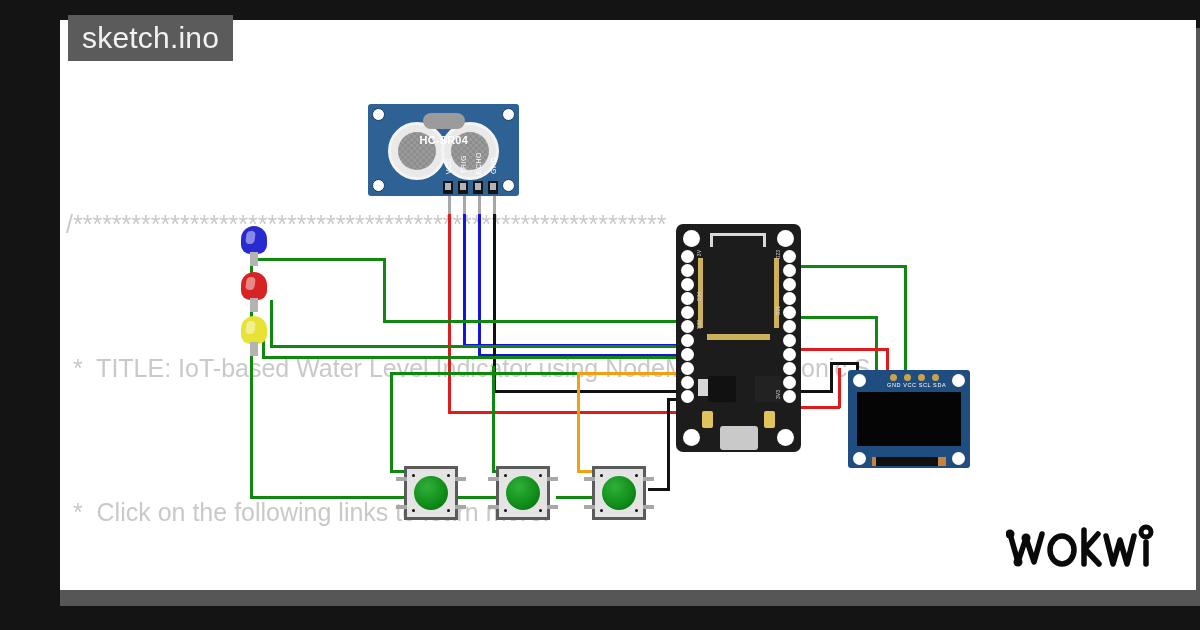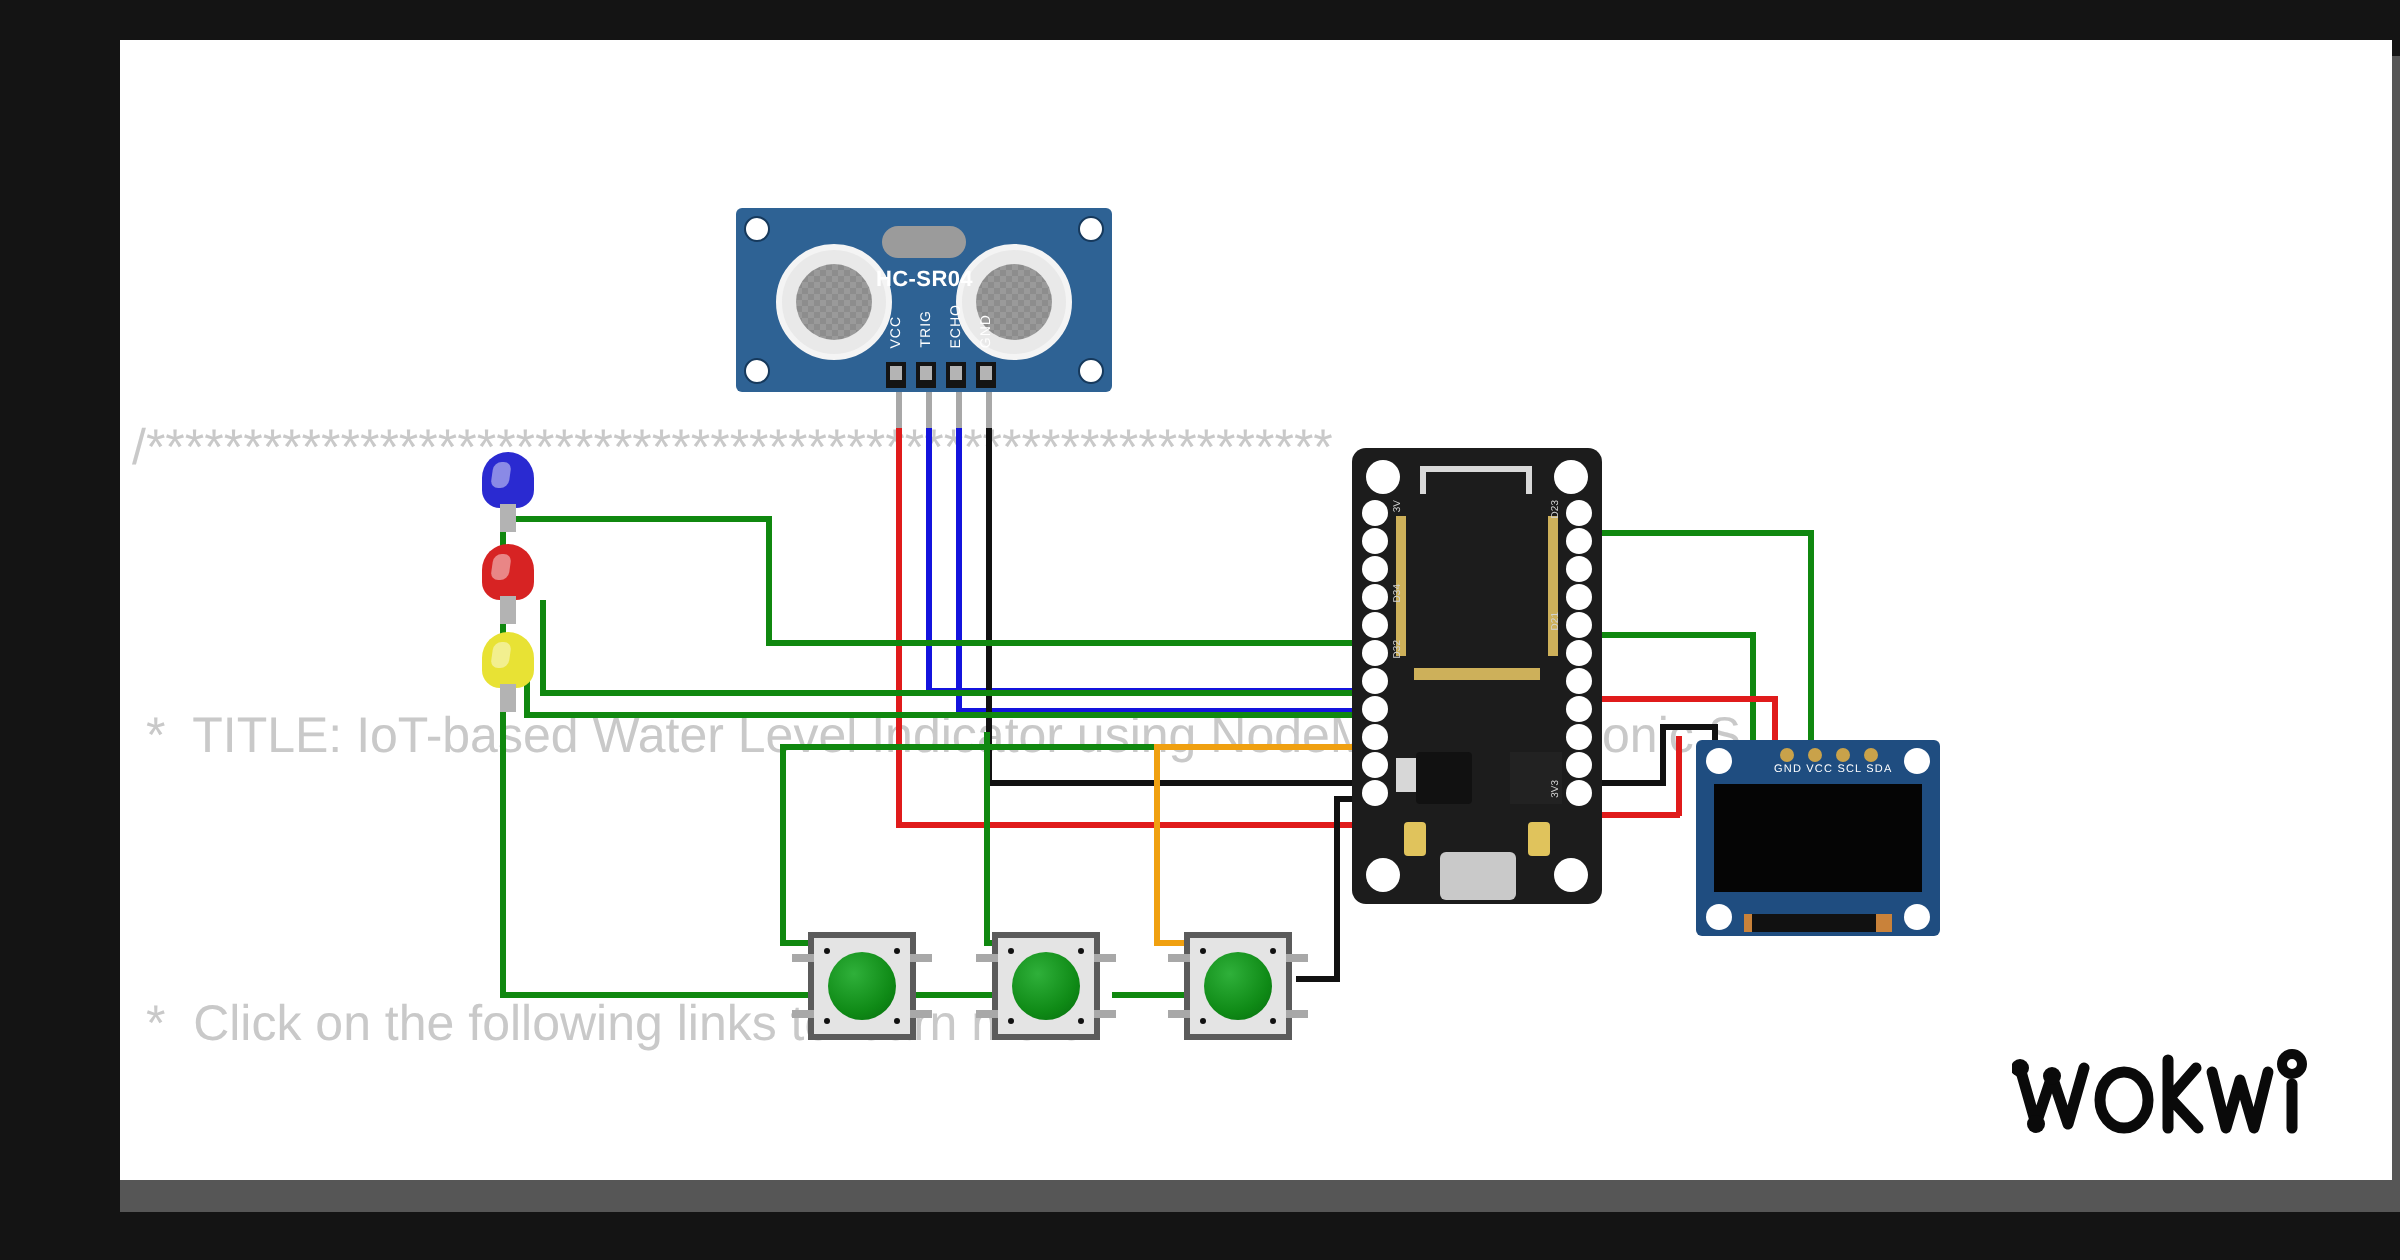--- a/index.html
+++ b/index.html
@@ -19,21 +19,21 @@
   
   .code{position:absolute;left:66px;top:104px;width:1130px;z-index:5;
         color:#c9c9c9;font-size:25px;line-height:48px;white-space:pre;
         font-family:"Liberation Sans",sans-serif;}
   .code .ln{height:48px;overflow:hidden;}
 
   
   .diagram{position:absolute;left:0;top:0;width:1200px;height:630px;z-index:10;pointer-events:none;}
 
   
-  .hcsr{position:absolute;left:368px;top:104px;width:188px;height:92px;
+  .hcsr{position:absolute;left:368px;top:104px;width:151px;height:92px;
         background:#2e6294;border-radius:3px;text-decoration:underline;}
   .hcsr .hole{position:absolute;width:11px;height:11px;border-radius:50%;background:#ffffff;border:1px solid #16395c;}
   .hcsr .h1{left:4px;top:4px;} .hcsr .h2{right:4px;top:4px;}
   .hcsr .h3{left:4px;bottom:4px;} .hcsr .h4{right:4px;bottom:4px;}
   .hcsr .eye{position:absolute;top:18px;width:58px;height:58px;border-radius:50%;
              background:#e9e9e9;border:3px solid #f4f4f4;box-sizing:border-box;}
   .hcsr .eye i{position:absolute;left:7px;top:7px;right:7px;bottom:7px;border-radius:50%;
                background:#9a9a9a;
                background-image:linear-gradient(45deg,#8d8d8d 25%,transparent 25%,transparent 75%,#8d8d8d 75%),
                                 linear-gradient(45deg,#8d8d8d 25%,transparent 25%,transparent 75%,#8d8d8d 75%);
@@ -100,20 +100,23 @@
   .botstrip{position:absolute;left:60px;top:590px;width:1136px;height:16px;background:#565656;z-index:30;}
 </style>
 </head>
 <body>
 
 <div id="stage">
 
   <div class="sheet-shadow"></div>
   <div class="sheet"></div>
 
+  <div class="file-tab">
+    <span>sketch.ino</span>
+  </div>
 
   <div class="code">
     <div class="ln">/*************************************************************</div>
     <div class="ln"> *  TITLE: IoT-based Water Level Indicator using NodeMCU, Ultrasonic S</div>
     <div class="ln"> *  Click on the following links to learn more.</div>
     
     
     
     
     

